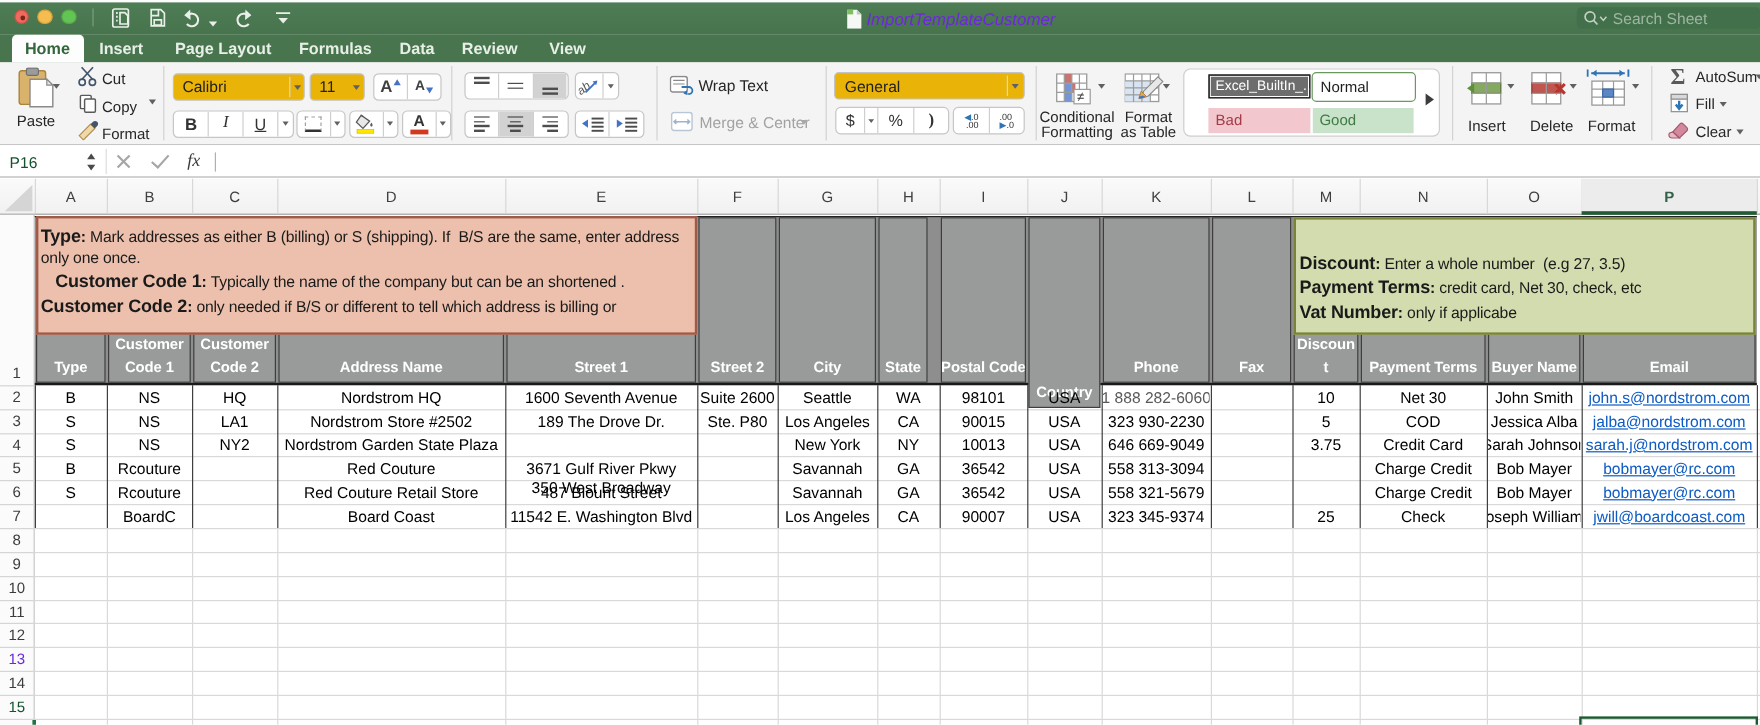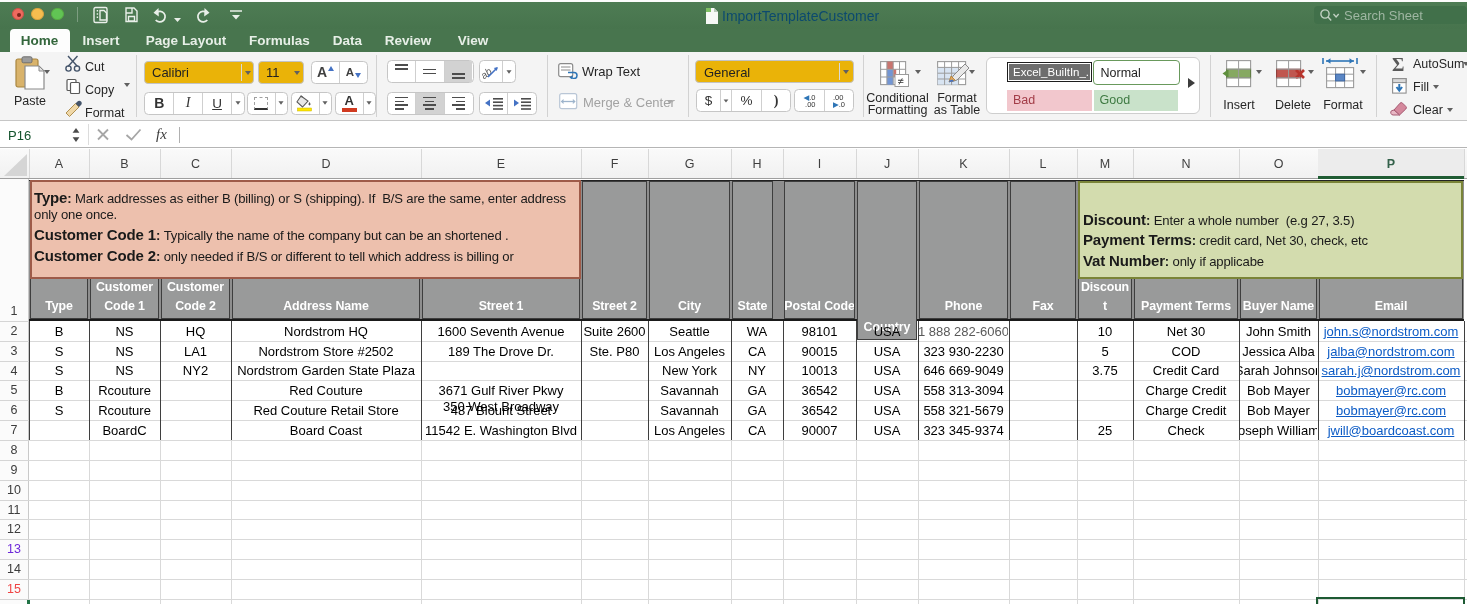--- a/index.html
+++ b/index.html
@@ -49,21 +49,21 @@
 <g stroke="#e9efe9" stroke-width="1.5">
  <line x1="138" y1="5" x2="150" y2="5"></line>
 </g>
 <path d="M140 9 l4 4.5 4-4.5 z" fill="#e9efe9"></path>
 </svg>
 <svg class="abs" style="left:705px;top:8px" width="13" height="16" viewBox="0 0 13 16">
 <path d="M1 0 h8 l4 4 v12 h-12 z" fill="#f6f8f6"></path>
 <path d="M9 0 l4 4 h-4 z" fill="#b9c9ba"></path>
 <rect x="1" y="0" width="5" height="4" fill="#7fbf63"></rect>
 </svg>
-<div style="position:absolute;left:722px;top:8px;font-size:14px;color:#0c4a6e;">ImportTemplateCustomer</div>
+<div style="position:absolute;left:722px;top:8px;font-size:14px;color:#6d28d9;font-style:italic;">ImportTemplateCustomer</div>
 <div style="position:absolute;left:1314px;top:5.5px;width:153px;height:18.5px;background:#41704a;border-radius:4px;"></div>
 <svg class="abs" style="left:1319px;top:8px" width="22" height="14" viewBox="0 0 22 14">
 <circle cx="6" cy="6" r="4.1" fill="none" stroke="#c2d1c3" stroke-width="1.4"></circle>
 <line x1="9" y1="9" x2="12.2" y2="12.4" stroke="#c2d1c3" stroke-width="1.4"></line>
 <path d="M14.5 6 l2.6 3 2.6-3" fill="none" stroke="#c2d1c3" stroke-width="1.3"></path>
 </svg>
 <div style="position:absolute;left:1344px;top:8px;font-size:13px;color:#9fb6a2;">Search Sheet</div>
 <div style="position:absolute;left:0;top:28.5px;width:1467px;height:23.5px;background:#48754e;"></div>
 <div style="position:absolute;left:9.5px;top:29px;width:60px;height:23px;background:#fdfdfd;border-radius:4px 4px 0 0;display:flex;align-items:center;justify-content:center;font-size:13.5px;font-weight:bold;color:#33663c;">Home</div>
 <div style="position:absolute;left:51px;top:29px;width:100px;height:22px;display:flex;align-items:center;justify-content:center;font-size:13.5px;font-weight:bold;color:#e7efe7;">Insert</div>
@@ -479,21 +479,21 @@
 <div class="abs ctr" style="position:absolute;left:0;top:480px;width:28px;height:20px;font-size:12.5px;color:#3c3c3c;">10</div>
 <div style="position:absolute;left:0;top:500px;width:28.5px;height:1px;background:#d5d5d5;position:absolute;"></div>
 <div class="abs ctr" style="position:absolute;left:0;top:500px;width:28px;height:19px;font-size:12.5px;color:#3c3c3c;">11</div>
 <div style="position:absolute;left:0;top:519px;width:28.5px;height:1px;background:#d5d5d5;position:absolute;"></div>
 <div class="abs ctr" style="position:absolute;left:0;top:519px;width:28px;height:20px;font-size:12.5px;color:#3c3c3c;">12</div>
 <div style="position:absolute;left:0;top:539px;width:28.5px;height:1px;background:#d5d5d5;position:absolute;"></div>
 <div class="abs ctr" style="position:absolute;left:0;top:539px;width:28px;height:20px;font-size:12.5px;color:#6d28d9;">13</div>
 <div style="position:absolute;left:0;top:559px;width:28.5px;height:1px;background:#d5d5d5;position:absolute;"></div>
 <div class="abs ctr" style="position:absolute;left:0;top:559px;width:28px;height:20px;font-size:12.5px;color:#3c3c3c;">14</div>
 <div style="position:absolute;left:0;top:579px;width:28.5px;height:1px;background:#d5d5d5;position:absolute;"></div>
-<div class="abs ctr" style="position:absolute;left:0;top:579px;width:28px;height:20px;font-size:12.5px;color:#ef4444;">15</div>
+<div class="abs ctr" style="position:absolute;left:0;top:579px;width:28px;height:20px;font-size:12.5px;color:#14532d;">15</div>
 <div style="position:absolute;left:0;top:599px;width:28.5px;height:1px;background:#d5d5d5;position:absolute;"></div>
 <div class="abs ctr" style="position:absolute;left:0;top:599px;width:28px;height:20px;font-size:12.5px;color:#3c3c3c;">16</div>
 <div style="position:absolute;left:27px;top:599.5px;width:2.5px;height:5px;background:#217346;position:absolute;"></div>
 <div style="position:absolute;left:29px;top:341px;width:1438px;height:1px;background:#d9d9d9;position:absolute;"></div>
 <div style="position:absolute;left:29px;top:361px;width:1438px;height:1px;background:#d9d9d9;position:absolute;"></div>
 <div style="position:absolute;left:29px;top:380px;width:1438px;height:1px;background:#d9d9d9;position:absolute;"></div>
 <div style="position:absolute;left:29px;top:400px;width:1438px;height:1px;background:#d9d9d9;position:absolute;"></div>
 <div style="position:absolute;left:29px;top:420px;width:1438px;height:1px;background:#d9d9d9;position:absolute;"></div>
 <div style="position:absolute;left:29px;top:440px;width:1438px;height:1px;background:#d9d9d9;position:absolute;"></div>
 <div style="position:absolute;left:29px;top:460px;width:1438px;height:1px;background:#d9d9d9;position:absolute;"></div>
@@ -643,18 +643,18 @@
 <div class="dcell" style="position:absolute;left:919px;top:421px;width:89px;height:18px;">323 345-9374</div>
 <div class="dcell" style="position:absolute;left:1078px;top:421px;width:54px;height:18px;">25</div>
 <div class="dcell" style="position:absolute;left:1134px;top:421px;width:104px;height:18px;">Check</div>
 <div class="dcell" style="position:absolute;left:1240px;top:421px;width:77px;height:18px;">Joseph Williams</div>
 <div class="dcell" style="position:absolute;left:1319px;top:421px;width:144px;height:18px;">
     <span class="lnk">jwill@boardcoast.com</span>
   </div>
 <div style="position:absolute;left:29.5px;top:180px;width:551.5px;height:98.5px;background:#edc0ad;border:2px solid #9e5b49;"></div>
 <div style="position:absolute;left:34px;top:188.5px;width:545px;font-size:13.1px;letter-spacing:-0.15px;color:#1a1a1a;white-space:nowrap;"><b style="font-size:15px;">Type</b><b>: </b>Mark addresses as either B (billing) or S (shipping). If&nbsp; B/S are the same, enter address</div>
 <div style="position:absolute;left:34px;top:206.5px;width:545px;font-size:13.1px;letter-spacing:-0.15px;color:#1a1a1a;white-space:nowrap;">only one once.</div>
-<div style="position:absolute;left:34px;top:225.5px;width:545px;font-size:13.1px;letter-spacing:-0.15px;color:#1a1a1a;white-space:nowrap;"><b style="font-size:15px;">Customer Code 1</b><b>: </b>Typically the name of the company but can be an shortened .</div>
+<div style="position:absolute;left:34px;top:225.5px;width:545px;font-size:13.1px;letter-spacing:-0.15px;color:#1a1a1a;white-space:nowrap;"><b style="font-size:15px;margin-left:12px;">Customer Code 1</b><b>: </b>Typically the name of the company but can be an shortened .</div>
 <div style="position:absolute;left:34px;top:246.5px;width:545px;font-size:13.1px;letter-spacing:-0.15px;color:#1a1a1a;white-space:nowrap;"><b style="font-size:15px;">Customer Code 2</b><b>:</b> only needed if B/S or different to tell which address is billing or</div>
 <div style="position:absolute;left:1077.5px;top:181px;width:385px;height:97.5px;background:#d3dcae;border:2.5px solid #7a8438;"></div>
 <div style="position:absolute;left:1083px;top:210.5px;width:375px;font-size:13.1px;letter-spacing:-0.15px;color:#1a1a1a;white-space:nowrap;"><b style="font-size:15px;">Discount</b><b>: </b>Enter a whole number&nbsp; (e.g 27, 3.5)</div>
 <div style="position:absolute;left:1083px;top:231px;width:375px;font-size:13.1px;letter-spacing:-0.15px;color:#1a1a1a;white-space:nowrap;"><b style="font-size:15px;">Payment Terms</b><b>: </b>credit card, Net 30, check, etc</div>
 <div style="position:absolute;left:1083px;top:251.5px;width:375px;font-size:13.1px;letter-spacing:-0.15px;color:#1a1a1a;white-space:nowrap;"><b style="font-size:15px;">Vat Number</b><b>: </b>only if applicabe</div>
 <div style="position:absolute;left:1315.5px;top:597px;width:149px;height:10px;border:2.5px solid #1d5a33;background:transparent;"></div>
 </body></html>

